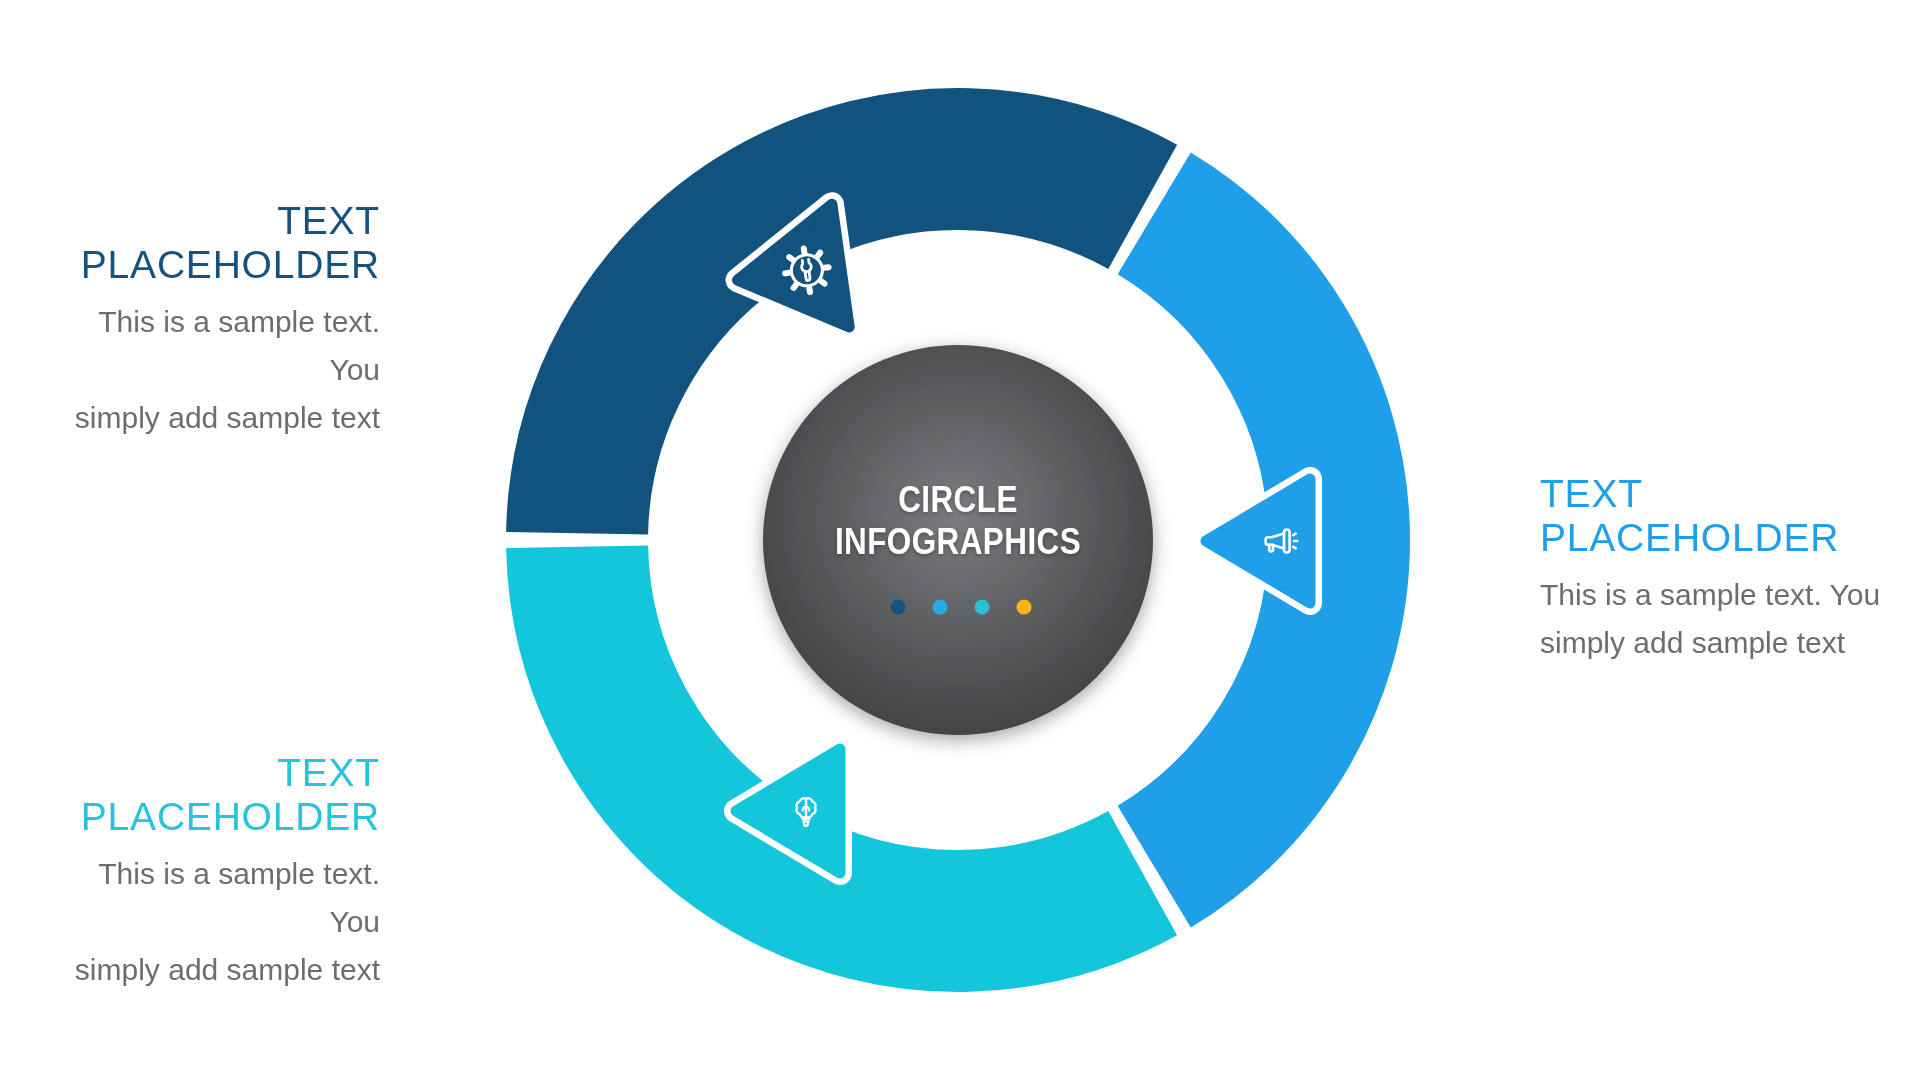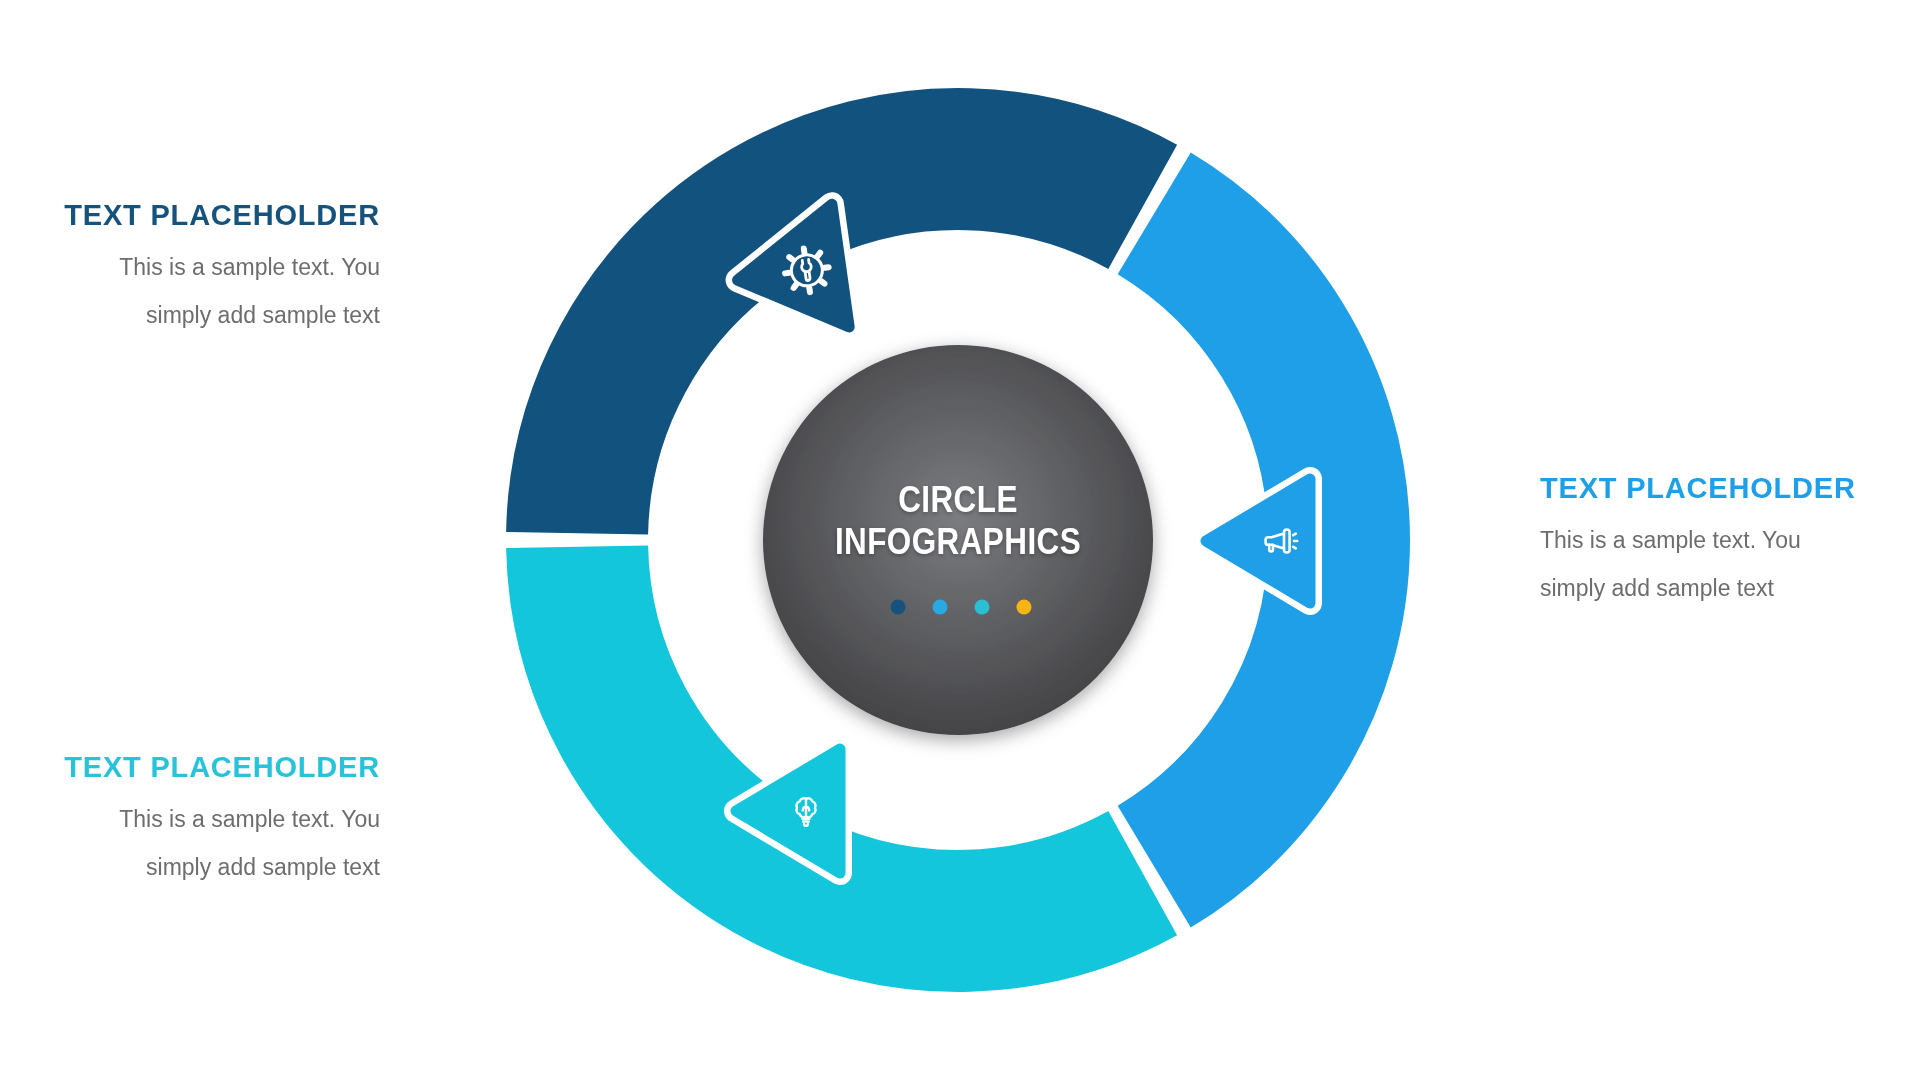--- a/index.html
+++ b/index.html
@@ -5,24 +5,24 @@
   html,body{margin:0;padding:0;}
   body{
     width:1920px;height:1080px;position:relative;overflow:hidden;
     background:#ffffff;
     font-family:"Liberation Sans","DejaVu Sans",sans-serif;
   }
   .stage{position:absolute;left:0;top:0;}
   .tb{position:absolute;}
   .tb h2{
     margin:0 0 11px 0;
-    font-size:29px;font-weight:bold;letter-spacing:0.8px;
+    font-size:39px;font-weight:normal;letter-spacing:0.8px;
   }
   .tb p{
-    margin:0;font-size:23px;line-height:48px;
+    margin:0;font-size:30px;line-height:48px;
   }
   .tb.align-right{text-align:right;}
   .tb.align-left{text-align:left;}
   .center-title{
     position:absolute;left:758px;top:479px;width:400px;
     text-align:center;color:#ffffff;font-weight:bold;
     font-size:37px;line-height:42px;letter-spacing:0.5px;
     transform:scaleX(0.85);
     text-shadow:0 2px 5px rgba(0,0,0,0.28);
   }

